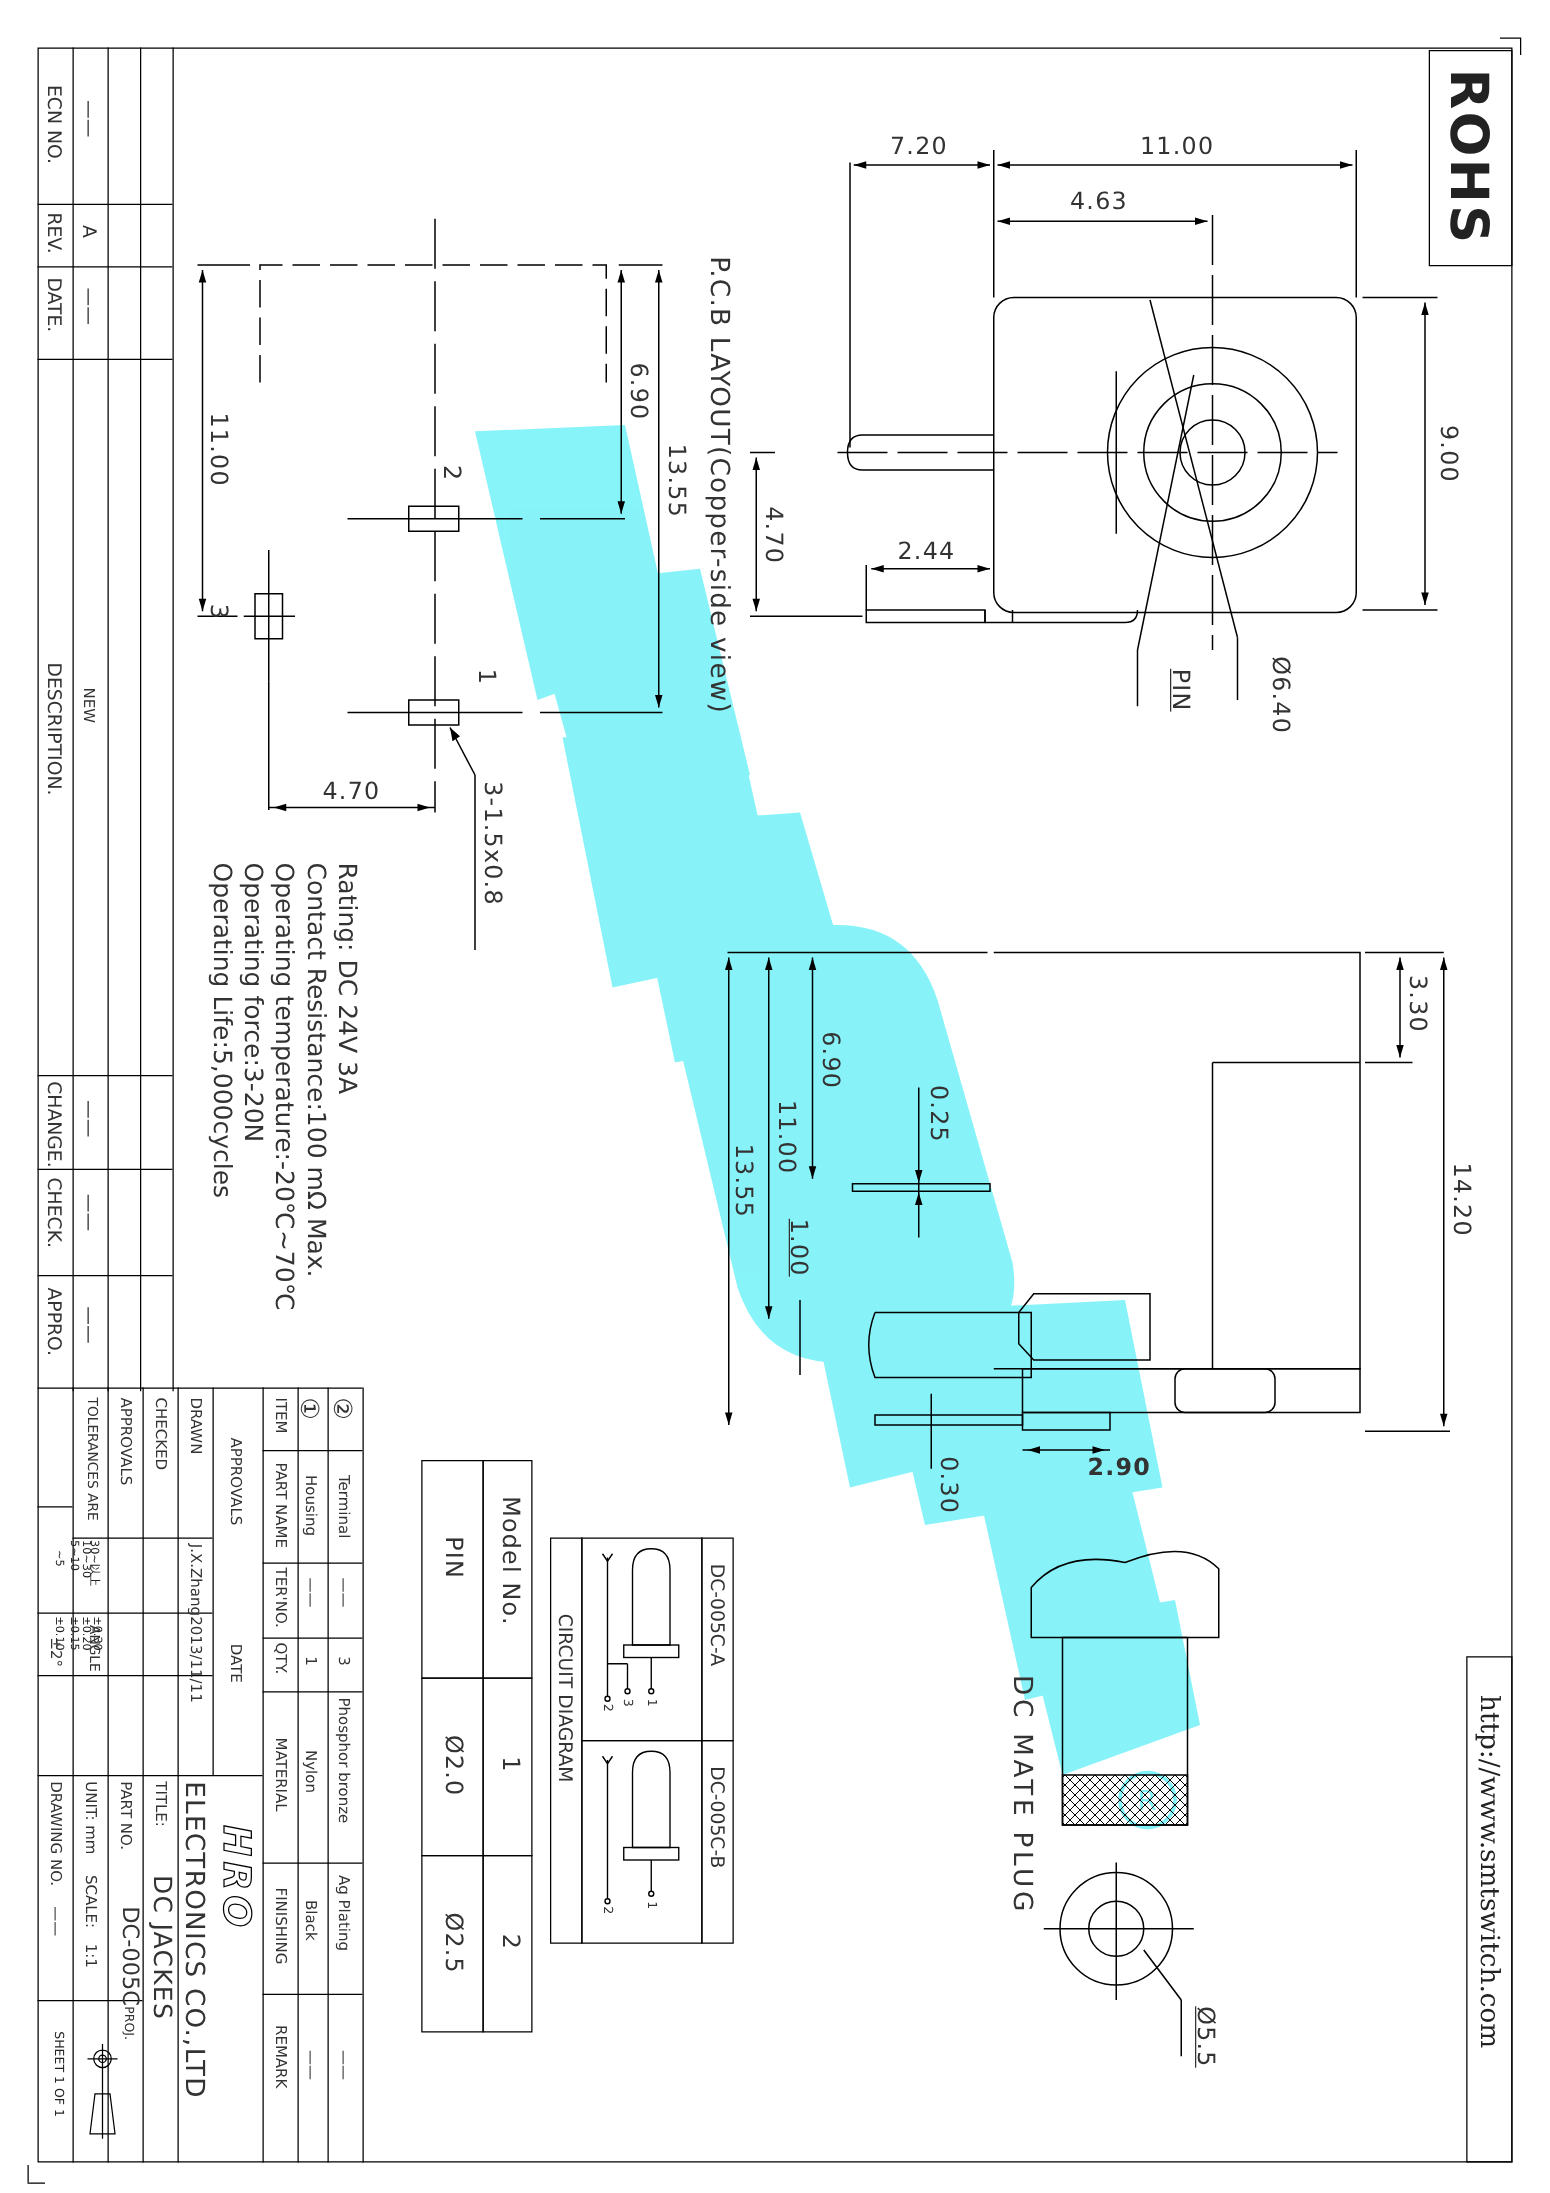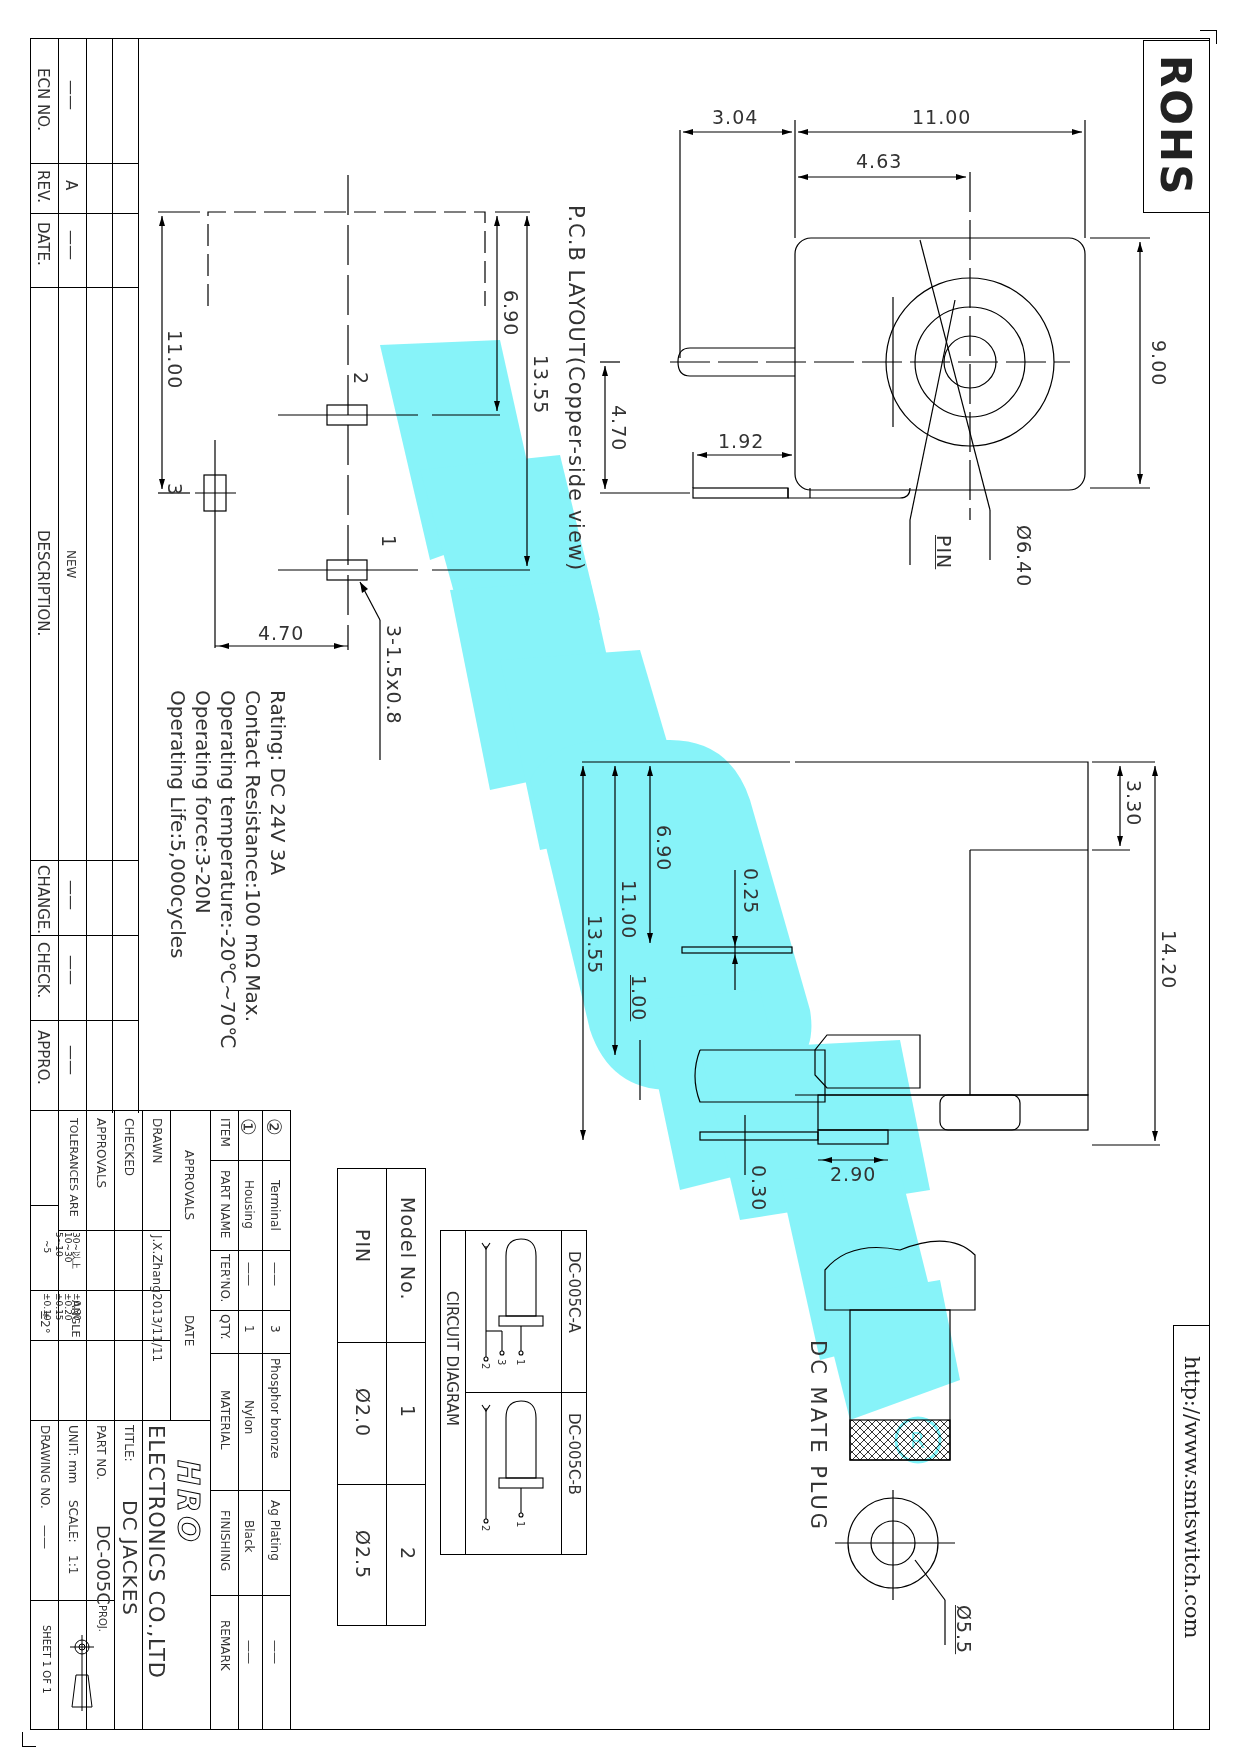--- a/index.html
+++ b/index.html
@@ -95,24 +95,24 @@
     <polygon points="798,177 808,174 808,180"></polygon>
     <polygon points="966,177 956,174 956,180"></polygon>
     <polygon points="1140,242 1137,252 1143,252"></polygon>
     <polygon points="1140,484 1137,474 1143,474"></polygon>
     <polygon points="605,366 602,376 608,376"></polygon>
     <polygon points="605,489 602,479 608,479"></polygon>
     <polygon points="697,455 707,452 707,458"></polygon>
     <polygon points="792,455 782,452 782,458"></polygon>
   </g>
 </svg>
-<div class="abs dim" style="left:712px;top:106px;">3.04</div>
+<div class="abs dim" style="left:712px;top:106px;">7.20</div>
 <div class="abs dim" style="left:912px;top:106px;">11.00</div>
 <div class="abs dim" style="left:856px;top:150px;">4.63</div>
-<div class="abs dim" style="left:718px;top:430px;">1.92</div>
+<div class="abs dim" style="left:718px;top:430px;">2.44</div>
 <div class="rot dim" style="left:1170px;top:340px;">9.00</div>
 <div class="rot dim" style="left:630px;top:405px;">4.70</div>
 <div class="rot dim" style="left:955px;top:535px;text-decoration:underline;">PIN</div>
 <div class="rot dim" style="left:1035px;top:525px;">Ø6.40</div>
 
 <svg width="1240" height="1754" style="pointer-events:none;">
   <g stroke="#000" stroke-width="1.2" fill="none">
     <path d="M208,306 L208,212 L485,212 L485,306" stroke-dasharray="22,8"></path>
     <line x1="348" y1="175" x2="348" y2="650" stroke-dasharray="40,10"></line>
     <rect x="327" y="405" width="40" height="20"></rect>
@@ -212,21 +212,21 @@
     <polygon points="884,1160 874,1157 874,1163"></polygon>
   </g>
 </svg>
 <div class="rot dim" style="left:1145px;top:780px;">3.30</div>
 <div class="rot dim" style="left:1180px;top:930px;">14.20</div>
 <div class="rot dim" style="left:675px;top:825px;">6.90</div>
 <div class="rot dim" style="left:640px;top:880px;">11.00</div>
 <div class="rot dim" style="left:606px;top:915px;">13.55</div>
 <div class="rot dim" style="left:762px;top:868px;">0.25</div>
 <div class="rot dim" style="left:650px;top:975px;text-decoration:underline;">1.00</div>
-<div class="abs dim" style="left:830px;top:1163px;">2.90</div>
+<div class="abs dim" style="left:870px;top:1163px;font-weight:bold;">2.90</div>
 <div class="rot dim" style="left:770px;top:1165px;">0.30</div>
 
 <svg width="1240" height="1754" style="pointer-events:none;">
   <defs>
     <pattern id="hatch" width="8" height="8" patternUnits="userSpaceOnUse">
       <path d="M0,0 L8,8 M8,0 L0,8" stroke="#000" stroke-width="0.8"></path>
     </pattern>
   </defs>
   <g stroke="#000" stroke-width="1.2" fill="none">
     <path d="M825,1270 Q850,1240 900,1250 Q950,1230 975,1255 L975,1310 L825,1310 Z"></path>

